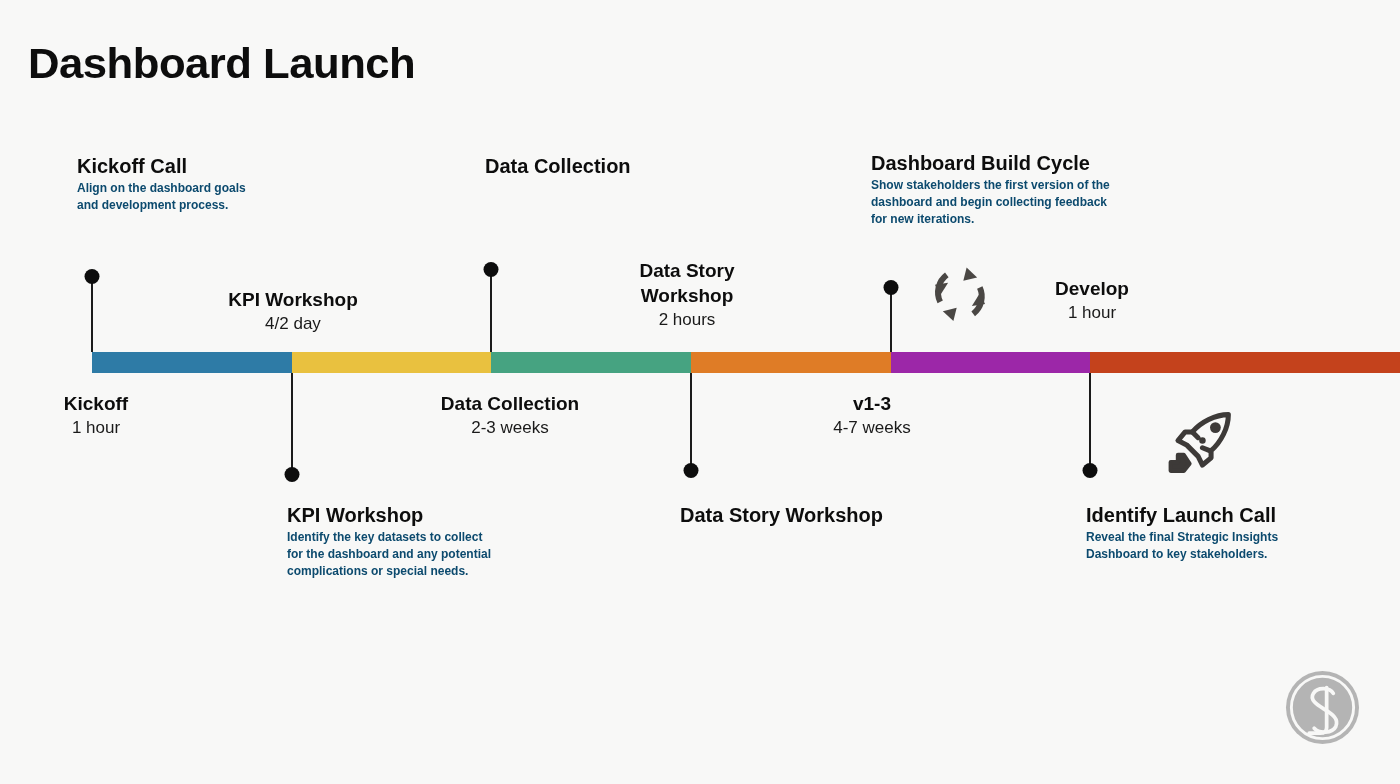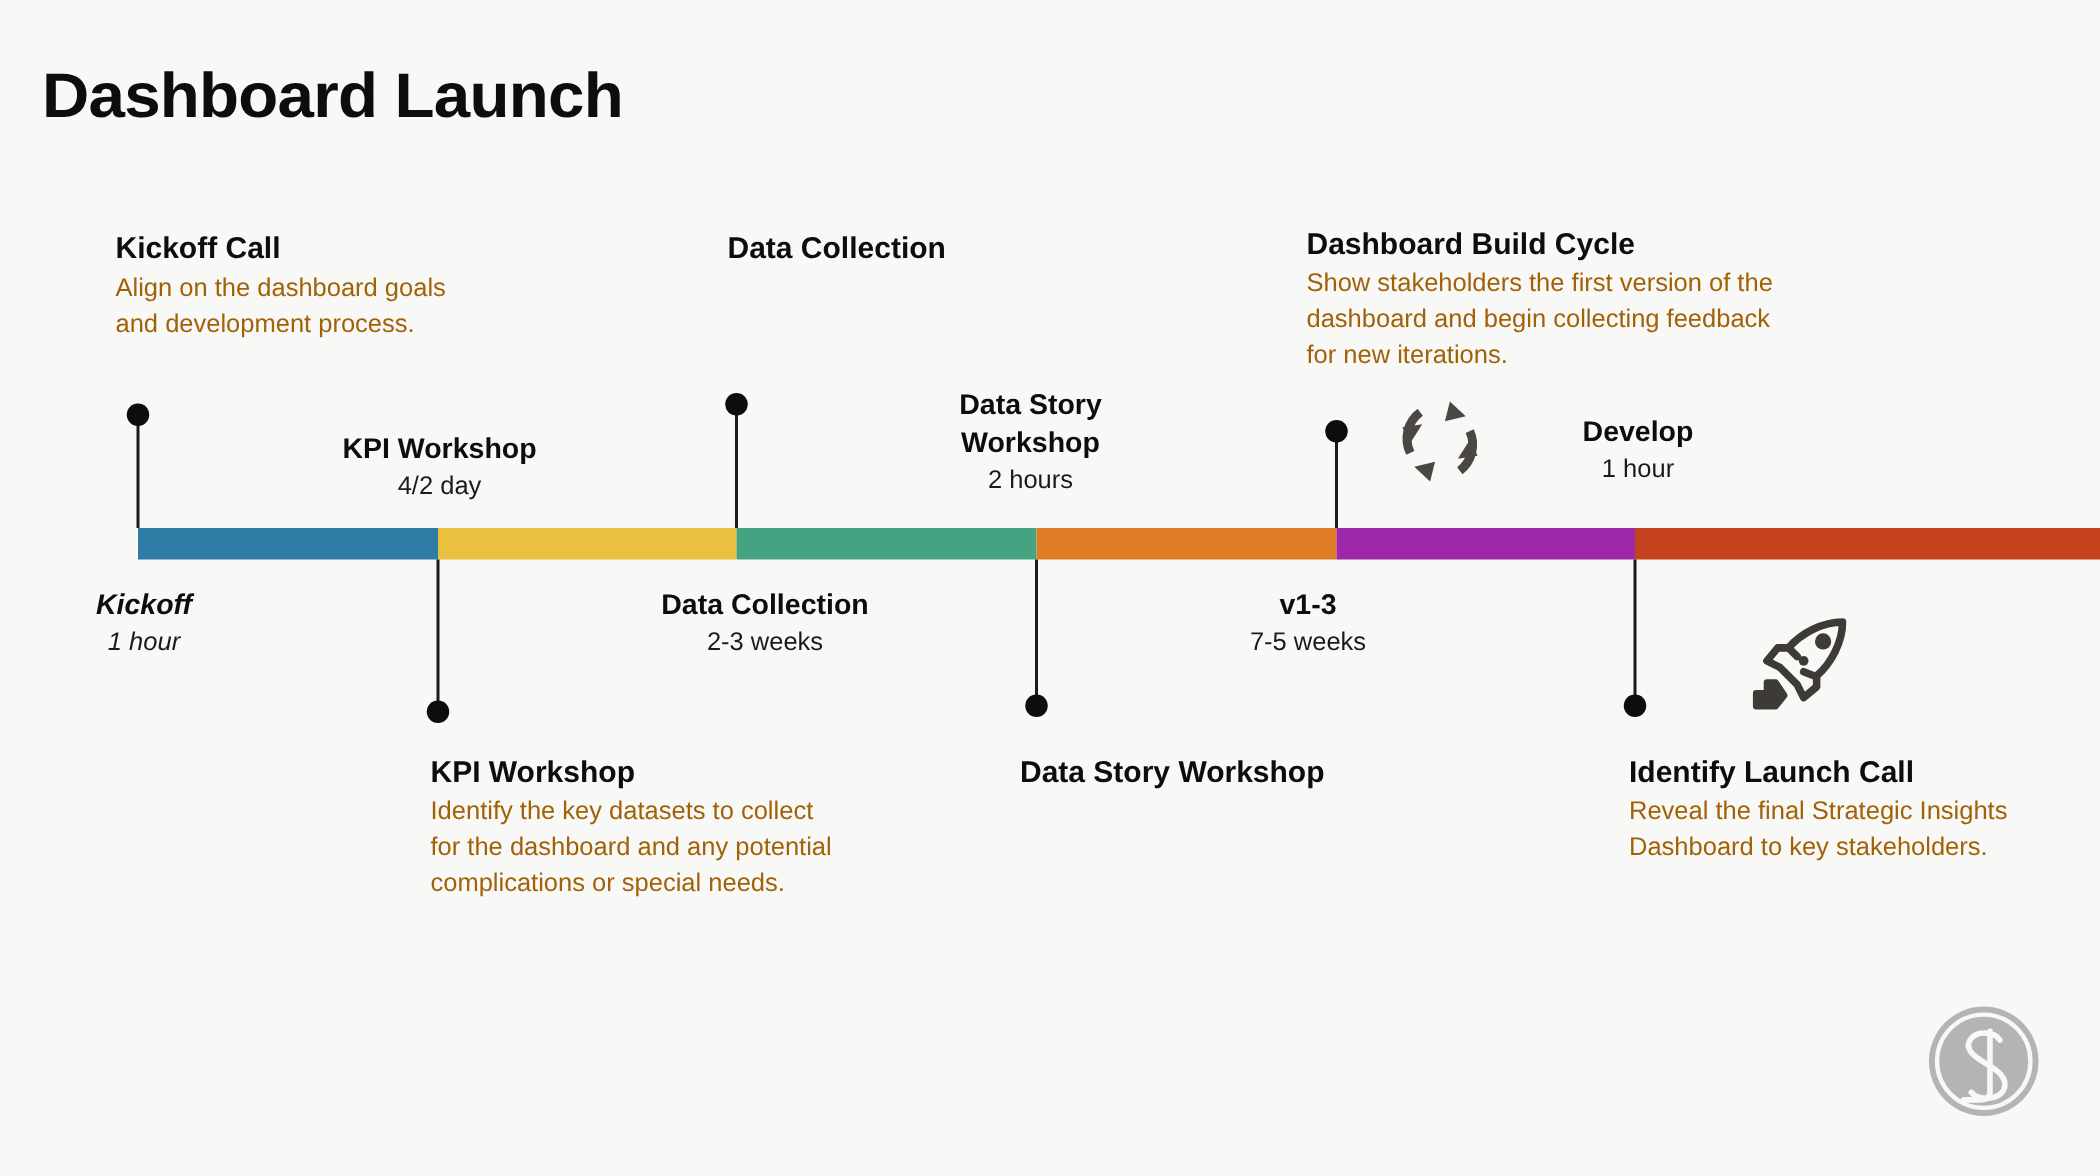--- a/index.html
+++ b/index.html
@@ -72,23 +72,23 @@
     position: absolute;
   }
   .annotation .ann-title {
     font-size: 20px;
     font-weight: 700;
     color: #0d0d0d;
     line-height: 1.42;
     white-space: nowrap;
   }
   .annotation .ann-body {
-    font-size: 17px;
-    font-weight: 400;
-    color: #a16207;
+    font-size: 12px;
+    font-weight: 700;
+    color: #0c4a6e;
     line-height: 1.40;
     white-space: pre-line;
   }
 
   
   .phase-label {
     position: absolute;
     text-align: center;
     transform: translateX(-50%);
   }
@@ -185,21 +185,21 @@
   <div class="annotation" style="left:680px; top:501px;">
     <div class="ann-title">Data Story Workshop</div>
   </div>
 
   <div class="annotation" style="left:1086px; top:501px;">
     <div class="ann-title">Identify Launch Call</div>
     <div class="ann-body">Reveal the final Strategic Insights
 Dashboard to key stakeholders.</div>
   </div>
 
-  <div class="phase-label" style="left:96px; top:391px;font-style:italic;">
+  <div class="phase-label" style="left:96px; top:391px;">
     <div class="ph-name">Kickoff</div>
     <div class="ph-dur">1 hour</div>
   </div>
 
   <div class="phase-label" style="left:293px; top:287px;">
     <div class="ph-name">KPI Workshop</div>
     <div class="ph-dur">4/2 day</div>
   </div>
 
   <div class="phase-label" style="left:510px; top:391px;">
@@ -208,21 +208,21 @@
   </div>
 
   <div class="phase-label" style="left:687px; top:258px;">
     <div class="ph-name">Data Story
 Workshop</div>
     <div class="ph-dur">2 hours</div>
   </div>
 
   <div class="phase-label" style="left:872px; top:391px;">
     <div class="ph-name">v1-3</div>
-    <div class="ph-dur">7-5 weeks</div>
+    <div class="ph-dur">4-7 weeks</div>
   </div>
 
   <div class="phase-label" style="left:1092px; top:276px;">
     <div class="ph-name">Develop</div>
     <div class="ph-dur">1 hour</div>
   </div>
 
   <div class="icon-wrap" style="left:925px; top:261px; width:70px; height:66px;">
     <svg viewBox="0 0 100 100" width="70" height="66" xmlns="http://www.w3.org/2000/svg">
       <g fill="none" stroke="#4a4744" stroke-width="9" stroke-linecap="butt">

